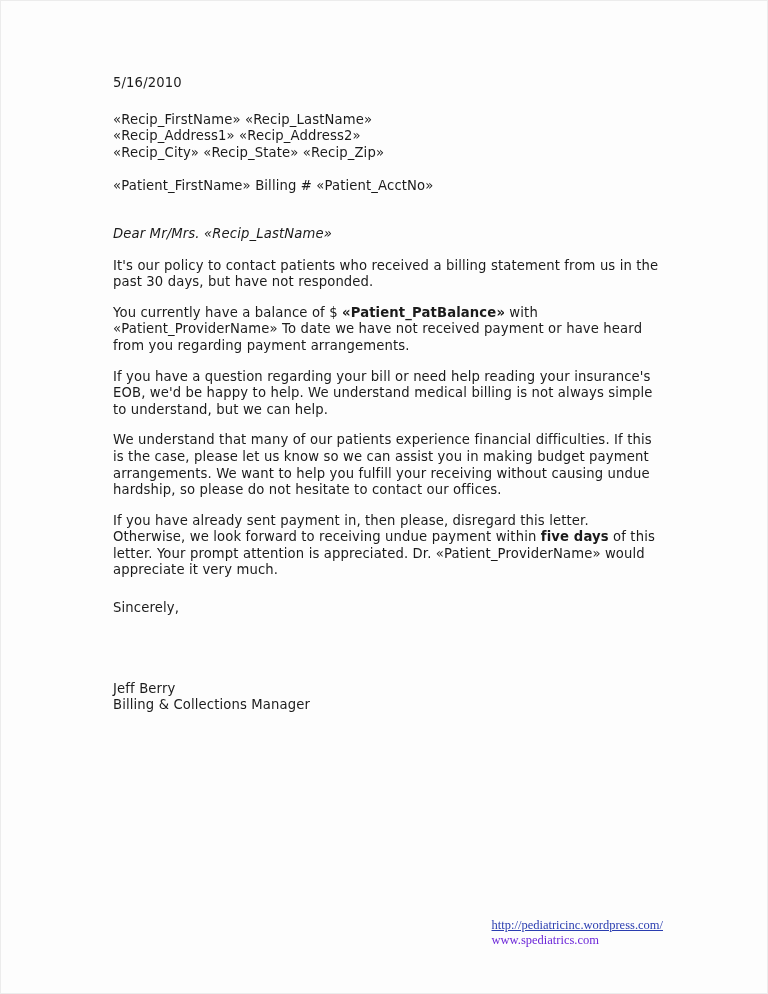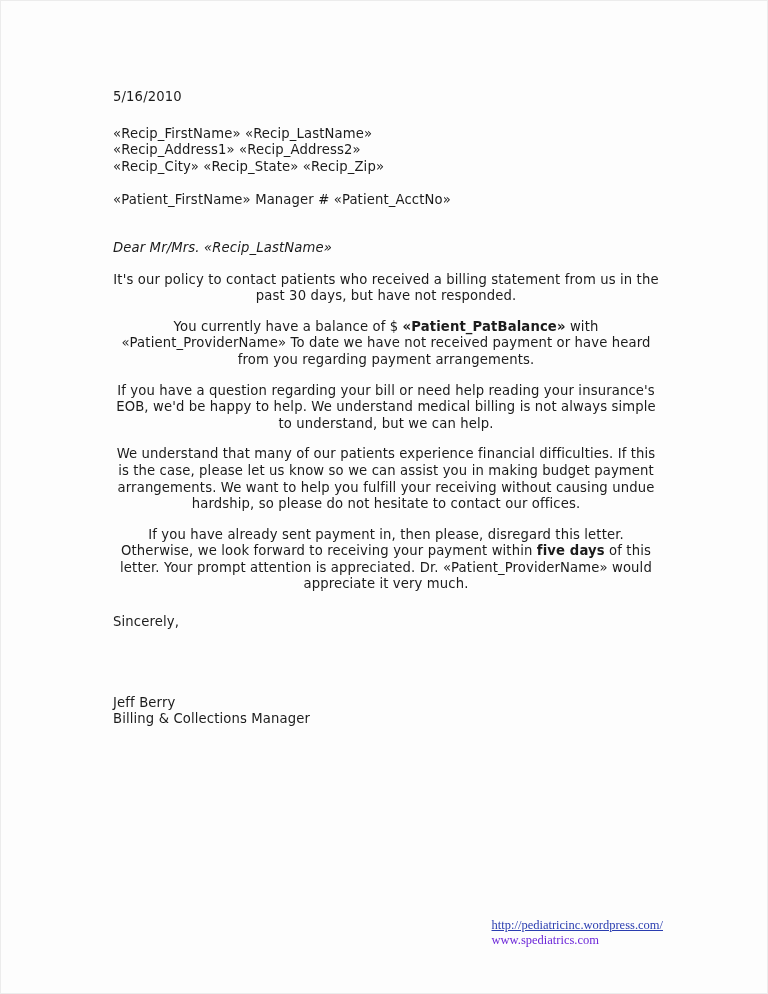--- a/index.html
+++ b/index.html
@@ -18,39 +18,39 @@
     position: relative;
     width: 768px;
     height: 994px;
     box-sizing: border-box;
     background: #fdfdfd;
     border: 1px solid #ececec;
   }
   .letter {
     position: absolute;
     left: 112px;
-    top: 88px;
+    top: 74px;
     width: 546px;
   }
   .line,
   .para {
     font-size: 13.2px;
     line-height: 16.6px;
     letter-spacing: 0.01em;
     color: #1b1b1b;
   }
   .date-line {
     margin-bottom: 0;
   }
   .block-gap-lg { height: 20px; }
   .block-gap-md { height: 17px; }
   .addr-block .line { white-space: nowrap; }
   .para {
     margin: 0;
-    text-align: center;
+    text-align: left;
   }
   .para + .para { margin-top: 14px; }
   .bold { font-weight: bold; }
   .salutation { font-size: 13.2px; line-height: 16.6px; font-style: italic; }
   .signature .line { line-height: 16.6px; }
   .footer {
     position: absolute;
     right: 104px;
     bottom: 45px;
     font-family: "Liberation Serif", "DejaVu Serif", serif;
@@ -81,37 +81,37 @@
     <div class="block-gap-lg"></div>
 
     <div class="addr-block">
       <div class="line">«Recip_FirstName» «Recip_LastName»</div>
       <div class="line">«Recip_Address1» «Recip_Address2»</div>
       <div class="line">«Recip_City» «Recip_State» «Recip_Zip»</div>
     </div>
 
     <div class="block-gap-md"></div>
 
-    <div class="line">«Patient_FirstName» Manager # «Patient_AcctNo»</div>
+    <div class="line">«Patient_FirstName» Billing # «Patient_AcctNo»</div>
 
     <div style="height:31px"></div>
 
     <div class="salutation line">Dear Mr/Mrs. «Recip_LastName»</div>
 
     <div style="height:15px"></div>
 
     <p class="para">It's our policy to contact patients who received a billing statement from us in the past 30 days, but have not responded.</p>
 
     <p class="para"><span>You currently have a balance of $ </span><span class="bold">«Patient_PatBalance»</span><span> with «Patient_ProviderName»  To date we have not received payment or have heard from you regarding payment arrangements.</span></p>
 
     <p class="para">If you have a question regarding your bill or need help reading your insurance's EOB, we'd be happy to help. We understand medical billing is not always simple to understand, but we can help.</p>
 
     <p class="para">We understand that many of our patients experience financial difficulties. If this is the case, please let us know so we can assist you in making budget payment arrangements. We want to help you fulfill your receiving without causing undue hardship, so please do not hesitate to contact our offices.</p>
 
-    <p class="para"><span>If you have already sent payment in, then please, disregard this letter. Otherwise, we look forward to receiving your payment within </span><span class="bold">five days</span><span> of this letter. Your prompt attention is appreciated. Dr. «Patient_ProviderName» would appreciate it very much.</span></p>
+    <p class="para"><span>If you have already sent payment in, then please, disregard this letter. Otherwise, we look forward to receiving undue payment within </span><span class="bold">five days</span><span> of this letter. Your prompt attention is appreciated. Dr. «Patient_ProviderName» would appreciate it very much.</span></p>
 
     <div style="height:21px"></div>
 
     <div class="line">Sincerely,</div>
 
     <div style="height:64px"></div>
 
     <div class="signature">
       <div class="line">Jeff Berry</div>
       <div class="line">Billing &amp; Collections Manager</div>

